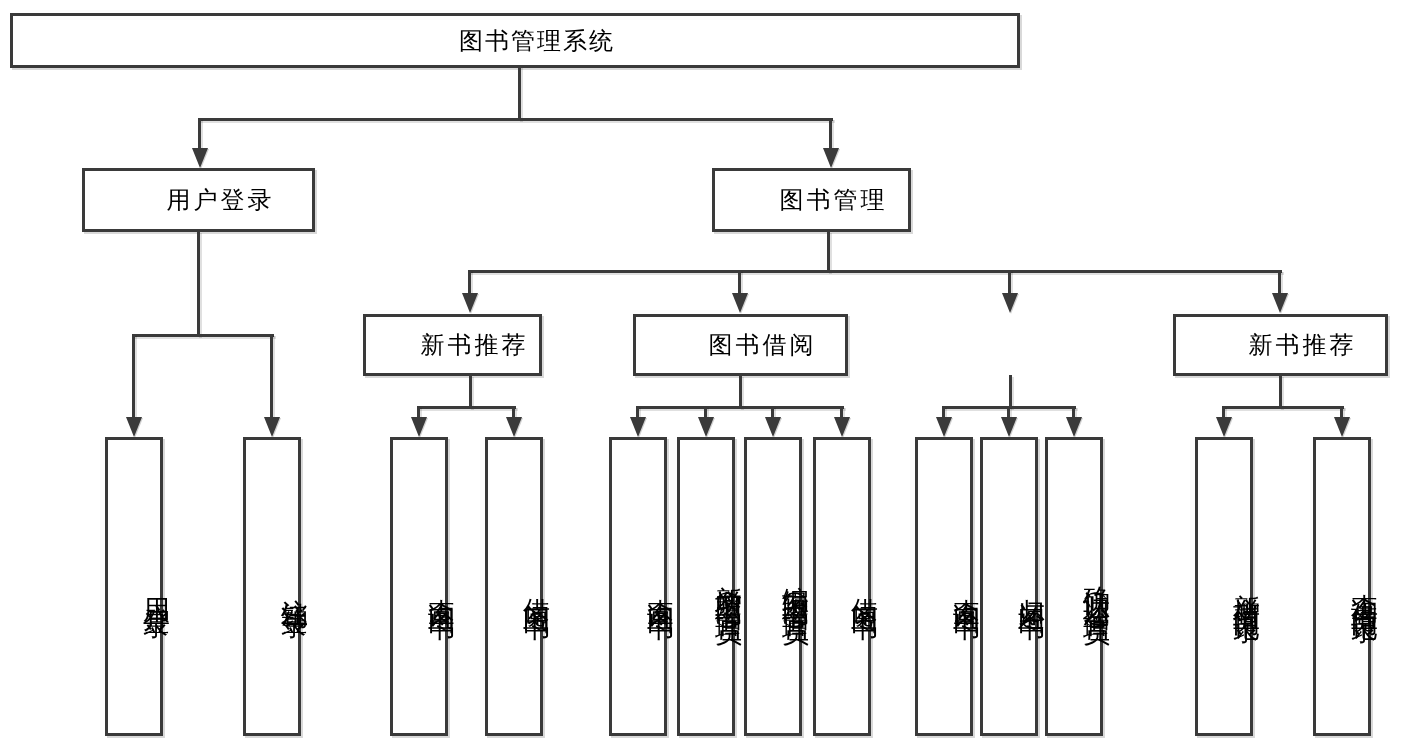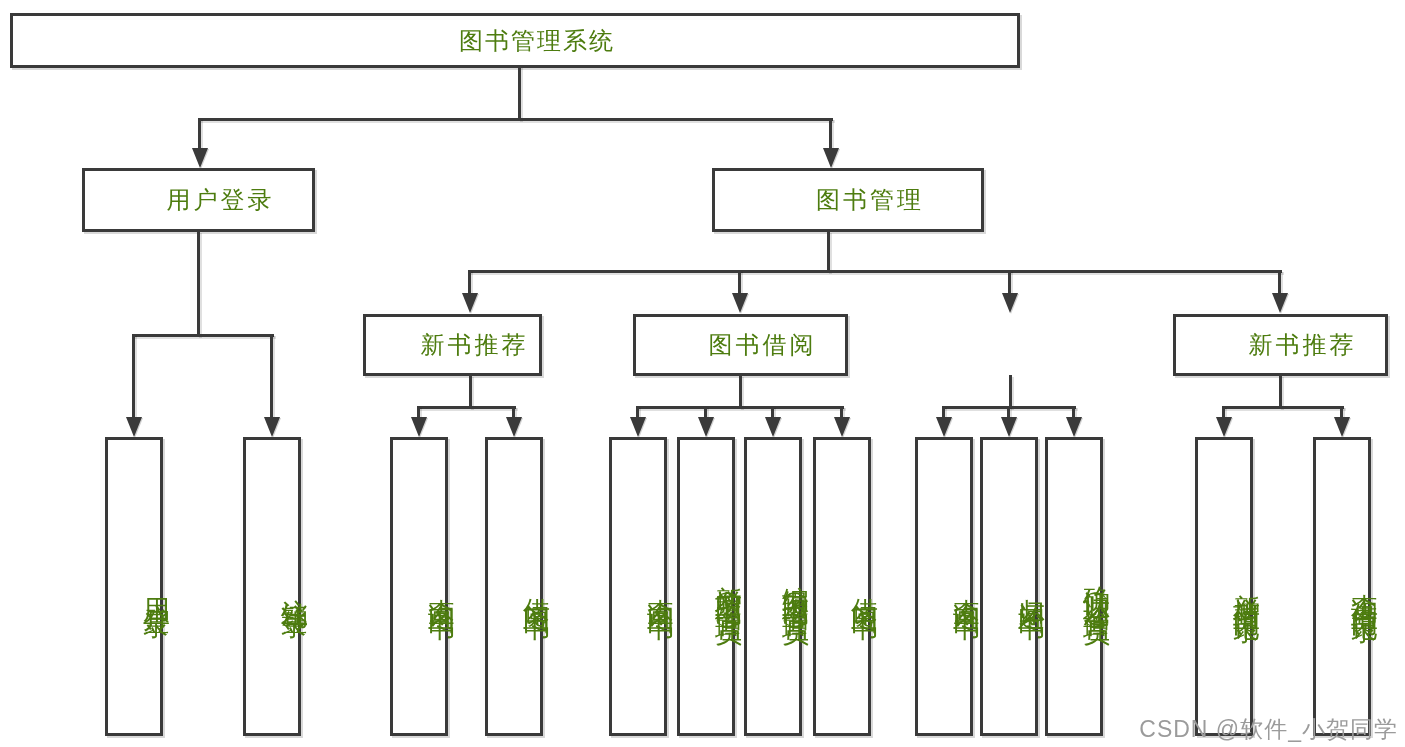--- a/index.html
+++ b/index.html
@@ -19,21 +19,21 @@
   
   .node {
     position: absolute;
     box-sizing: border-box;
     border: 3px solid #3a3a3a;
     background: #ffffff;
     display: flex;
     align-items: center;
     justify-content: center;
     box-shadow: 2px 2px 0 rgba(0,0,0,0.15);
-    color: #4d7c0f;
+    color: #000000;
     padding-left: 44px;
   }
   .root-node  { font-size: 24px; letter-spacing: 2px; }
   .hnode      { font-size: 24px; letter-spacing: 3px; }
   .leaf .vtext {
     writing-mode: vertical-lr;
     text-orientation: mixed;
     font-size: 27px;
     line-height: 1;
     letter-spacing: 5px;
@@ -79,21 +79,21 @@
   <div class="vl" style="left:518px; top:66px; height:54px;"></div>
   <div class="hl" style="left:199px; top:118px; width:634px;"></div>
   <div class="vl" style="left:198px; top:118px; height:32px;"></div>
   <div class="ah" style="left:192px; top:148px;"></div>
   <div class="vl" style="left:829px; top:118px; height:32px;"></div>
   <div class="ah" style="left:823px; top:148px;"></div>
 
   <div class="node hnode" style="left:82px; top:168px; width:233px; height:64px;">
     <span>用户登录</span>
   </div>
-  <div class="node hnode" style="left:712px; top:168px; width:272px; height:64px;">
+  <div class="node hnode" style="left:712px; top:168px; width:199px; height:64px;">
     <span>图书管理</span>
   </div>
 
   <div class="vl" style="left:197px; top:231px; height:105px;"></div>
   <div class="hl" style="left:132px; top:334px; width:142px;"></div>
   <div class="vl" style="left:132px; top:334px; height:85px;"></div>
   <div class="ah" style="left:126px; top:417px;"></div>
   <div class="vl" style="left:270px; top:334px; height:85px;"></div>
   <div class="ah" style="left:264px; top:417px;"></div>
 
@@ -189,15 +189,14 @@
     <span class="vtext">确认归还（管理员）</span>
   </div>
 
   <div class="node leaf" style="left:1195px; top:437px; width:58px; height:299px;">
     <span class="vtext">新增借阅记录</span>
   </div>
   <div class="node leaf" style="left:1313px; top:437px; width:58px; height:299px;">
     <span class="vtext">查询借阅记录</span>
   </div>
 
-  <div class="watermark">CSDN @软件_小贺同学</div>
 
 </div>
 
 </body></html>

